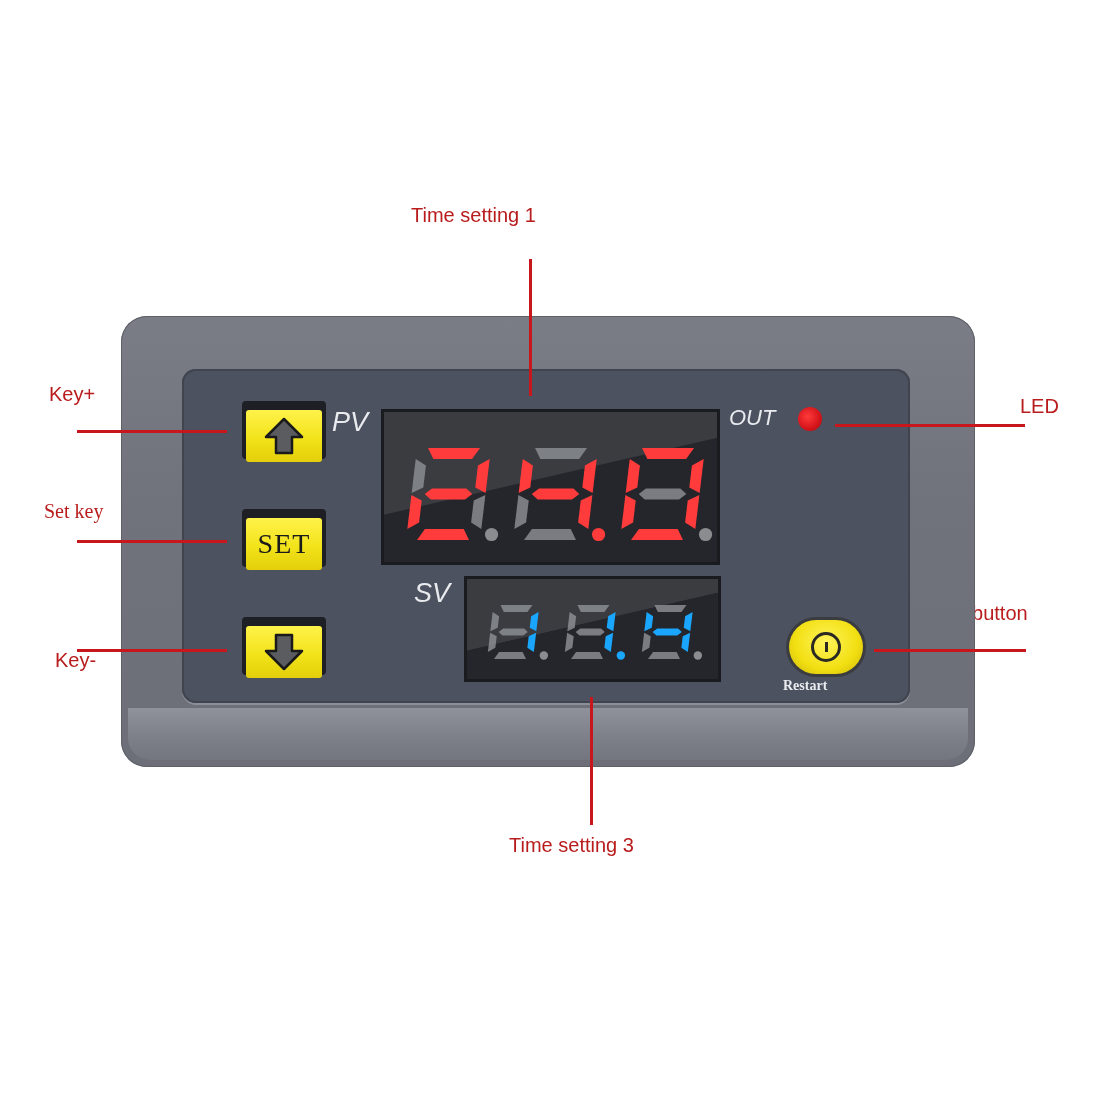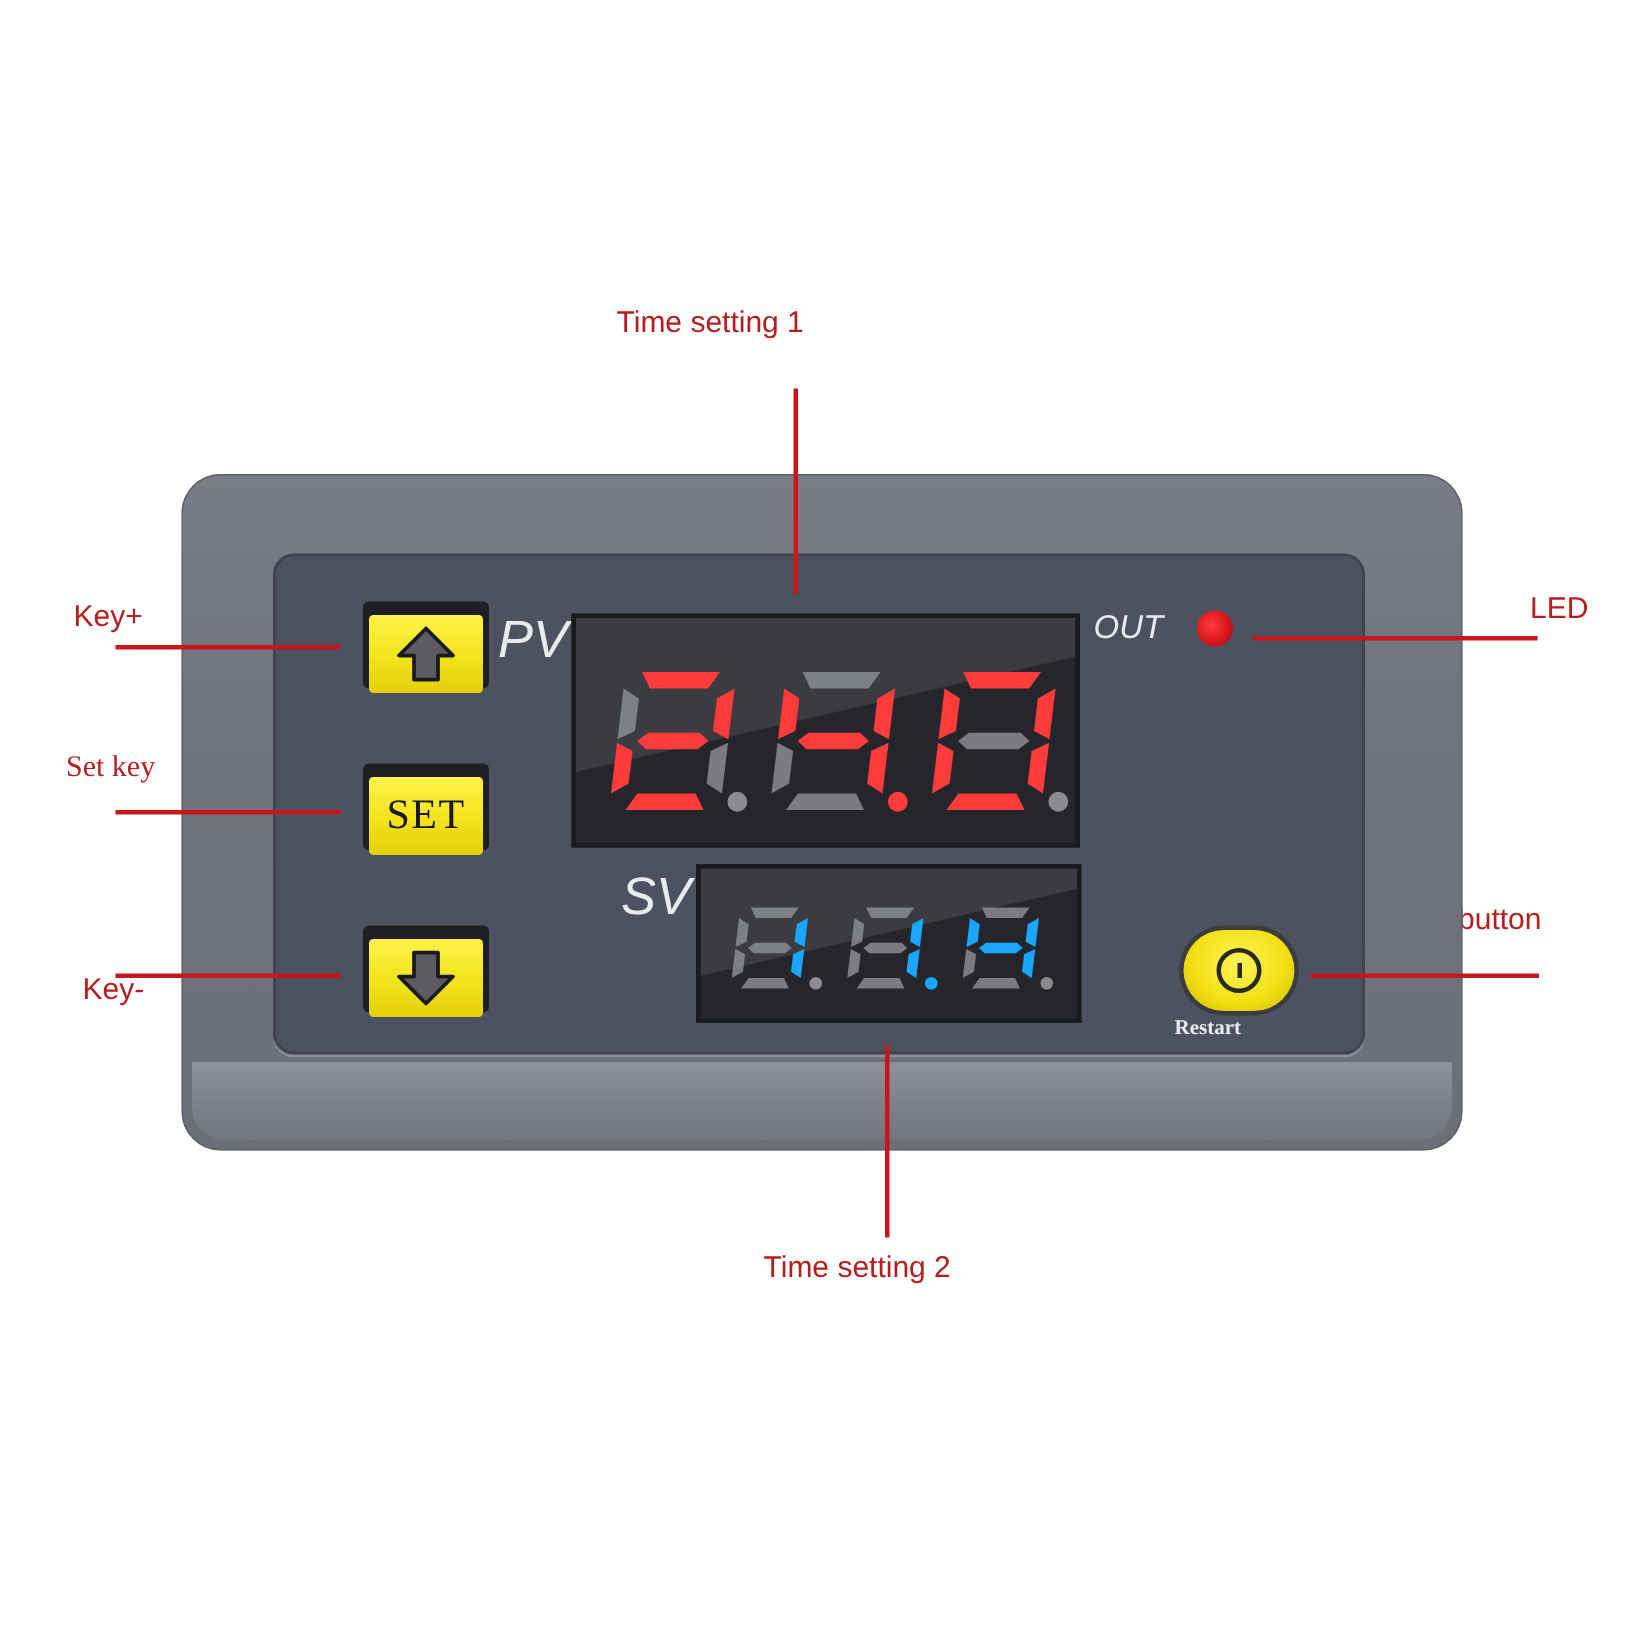--- a/index.html
+++ b/index.html
@@ -21,21 +21,21 @@
   .bottom-band { left:128px; top:708px; width:840px; height:52px;
     background:linear-gradient(180deg,#8f929a,#7c7f88 60%,#73767f); border-radius:0 0 22px 22px; }
 
   
   .key { position:absolute; width:84px; height:58px; background:#1d1f24; border-radius:4px; }
   .key .cap { position:absolute; left:4px; top:9px; width:76px; height:52px;
     background:linear-gradient(180deg,#fff24a 0%,#f2e31a 55%,#e3cf0a 100%);
     border-radius:3px; display:flex; align-items:center; justify-content:center; }
   .key .cap span { font-family:"Liberation Serif", serif; font-size:28px; color:#1a1a1a; letter-spacing:1px; }
 
-  .panel-label { position:absolute; color:#e9ebee; font-style:italic; font-size:35px; font-family:"Liberation Sans", sans-serif; }
+  .panel-label { position:absolute; color:#e9ebee; font-style:italic; font-size:27px; font-family:"Liberation Sans", sans-serif; }
 
   
   .display { position:absolute; background:#24262b; border:3px solid #1a1b1f; overflow:hidden; }
   .display .glare { position:absolute; inset:0;
     background:linear-gradient(167deg, rgba(255,255,255,0.10) 0%, rgba(255,255,255,0.10) 45%, rgba(255,255,255,0) 45.5%); }
   .display svg { position:absolute; left:0; top:0; }
 
   .led { position:absolute; left:798px; top:407px; width:24px; height:24px; border-radius:50%;
     background:radial-gradient(circle at 40% 40%, #ff3a3a, #d4141a 60%, #a10d10); }
 
@@ -47,26 +47,26 @@
   .restart-btn .ring { width:30px; height:30px; border-radius:50%; border:3px solid #2a2a22; box-sizing:border-box;
     display:flex; align-items:center; justify-content:center; }
   .restart-btn .ring i { display:block; width:3px; height:10px; background:#2a2a22; }
   .restart-text { position:absolute; left:783px; top:678px; color:#e9ebee; font-family:"Liberation Serif", serif;
     font-weight:bold; font-size:14px; }
 </style>
 </head>
 <body>
 
 <div class="label" style="left:411px;top:205px;">Time setting 1</div>
-<div class="label" style="left:49px;top:401px;">Key+</div>
+<div class="label" style="left:49px;top:384px;">Key+</div>
 <div class="label" style="left:44px;top:501px;font-family:Liberation Serif, serif;">Set key</div>
 <div class="label" style="left:55px;top:606px;margin-top:44px;">Key-</div>
 <div class="label" style="left:1020px;top:396px;">LED</div>
 <div class="label" style="left:902px;top:603px;">Restart button</div>
-<div class="label" style="left:509px;top:835px;">Time setting 2</div>
+<div class="label" style="left:509px;top:835px;">Time setting 3</div>
 
 <div class="abs housing"></div>
 <div class="abs bottom-band"></div>
 <div class="abs face"></div>
 
 <div class="key" style="left:242px;top:401px;">
   <div class="cap">
     <svg width="44" height="40" viewBox="0 0 44 40">
       <path d="M22 3 L40 21 L30 21 L30 37 L14 37 L14 21 L4 21 Z" fill="#5a5c60" stroke="#1a1a1a" stroke-width="2.5" stroke-linejoin="round"></path>
     </svg>

